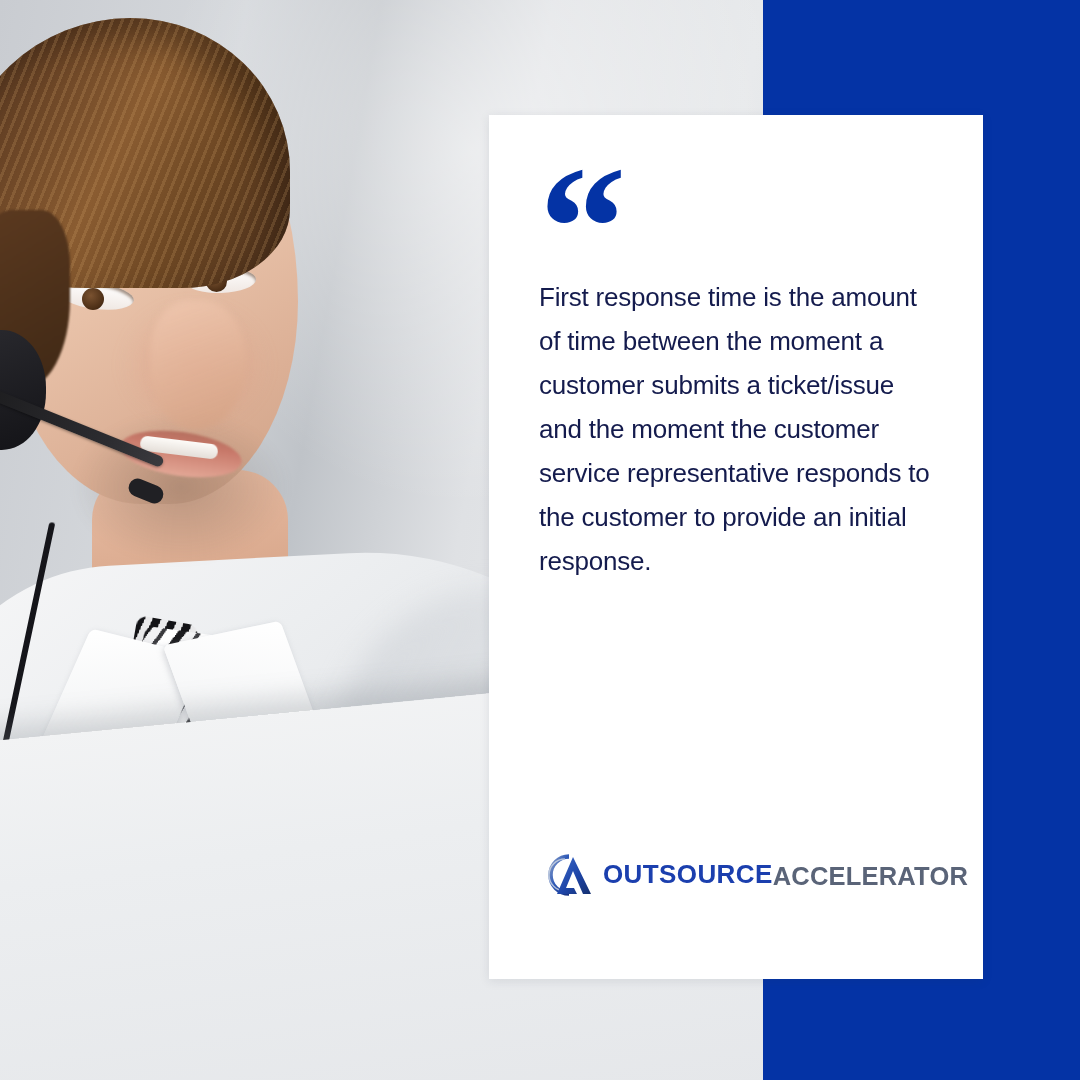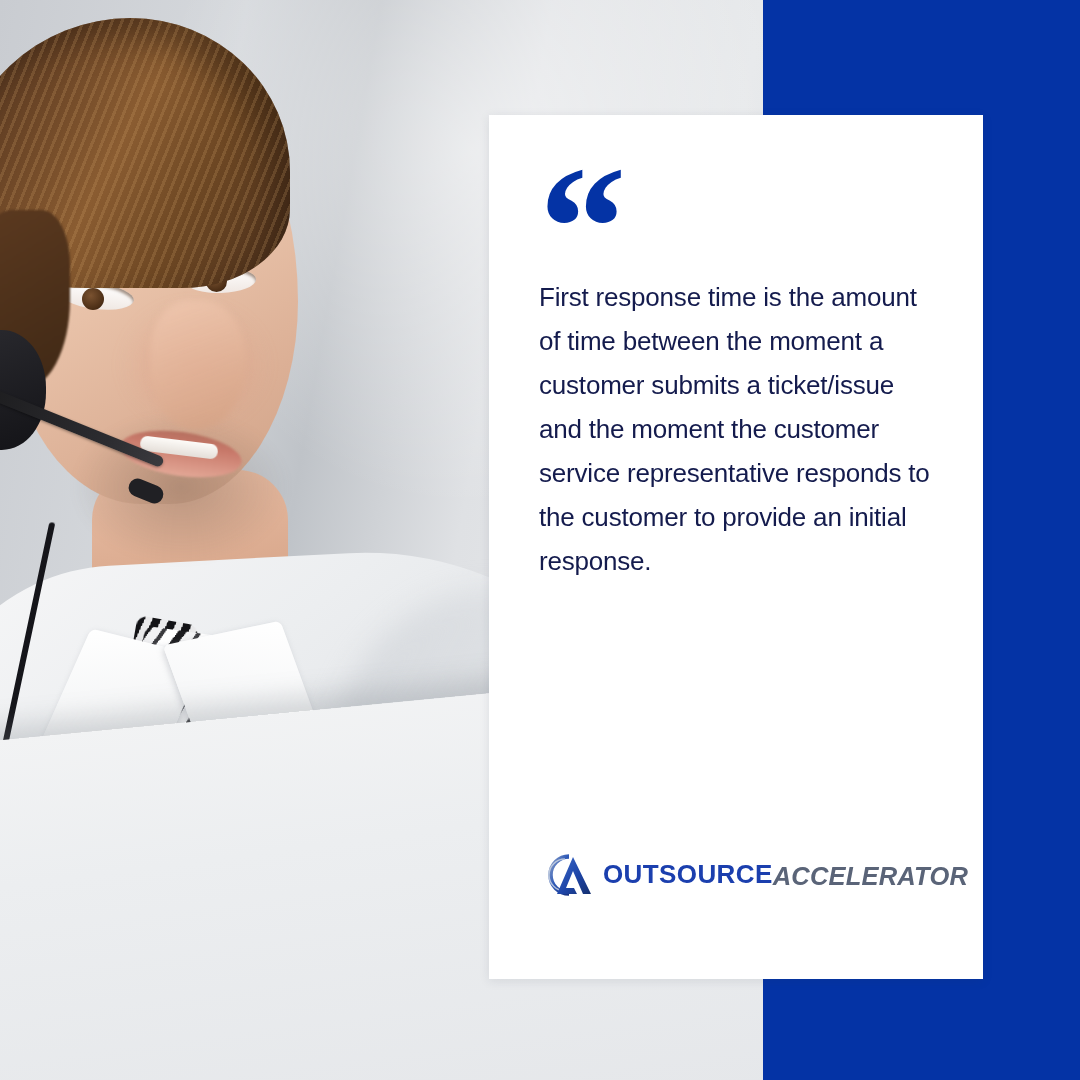--- a/index.html
+++ b/index.html
@@ -368,21 +368,20 @@
   .logo-top {
     font-family: "Liberation Sans", sans-serif;
     font-weight: 700;
     font-size: 26px;
     letter-spacing: 0.4px;
     color: #1B3FAE;
   }
   .logo-bottom {
     font-family: "Liberation Sans", sans-serif;
     font-weight: 700;
-    font-style: italic;
     font-size: 25.5px;
     letter-spacing: 0.2px;
     color: #5A6478;
     margin-top: 3px;
   }
 </style>
 </head>
 <body>
 
 <div class="canvas" style="--brand-blue: #0433A5;">

